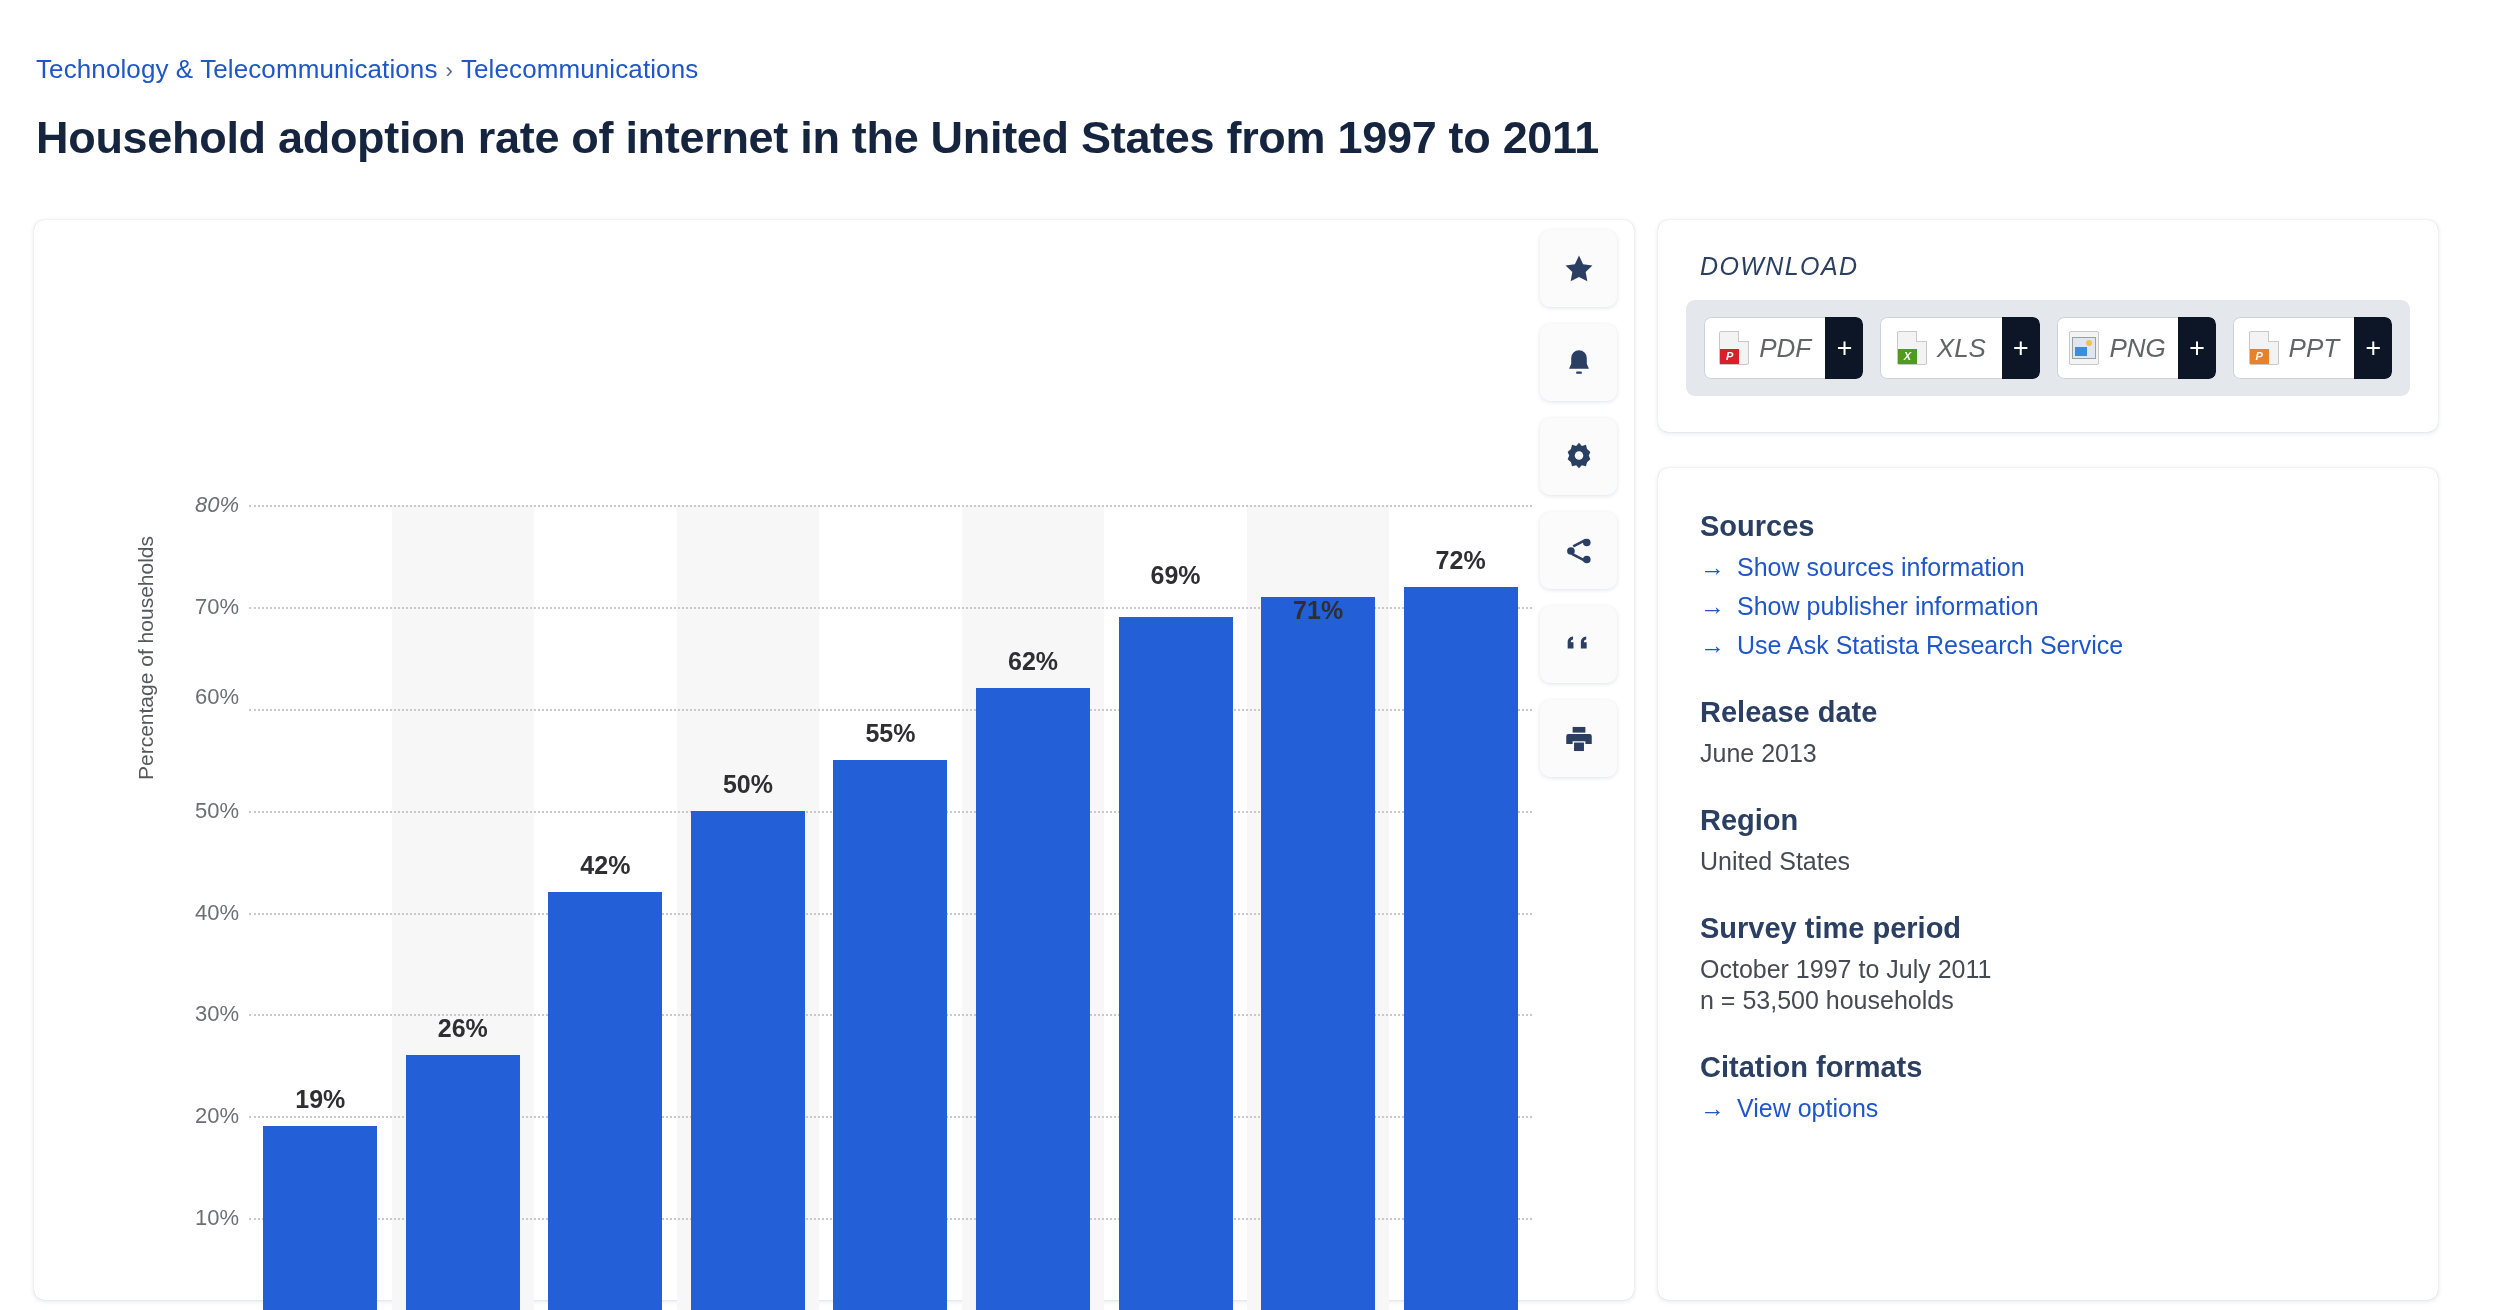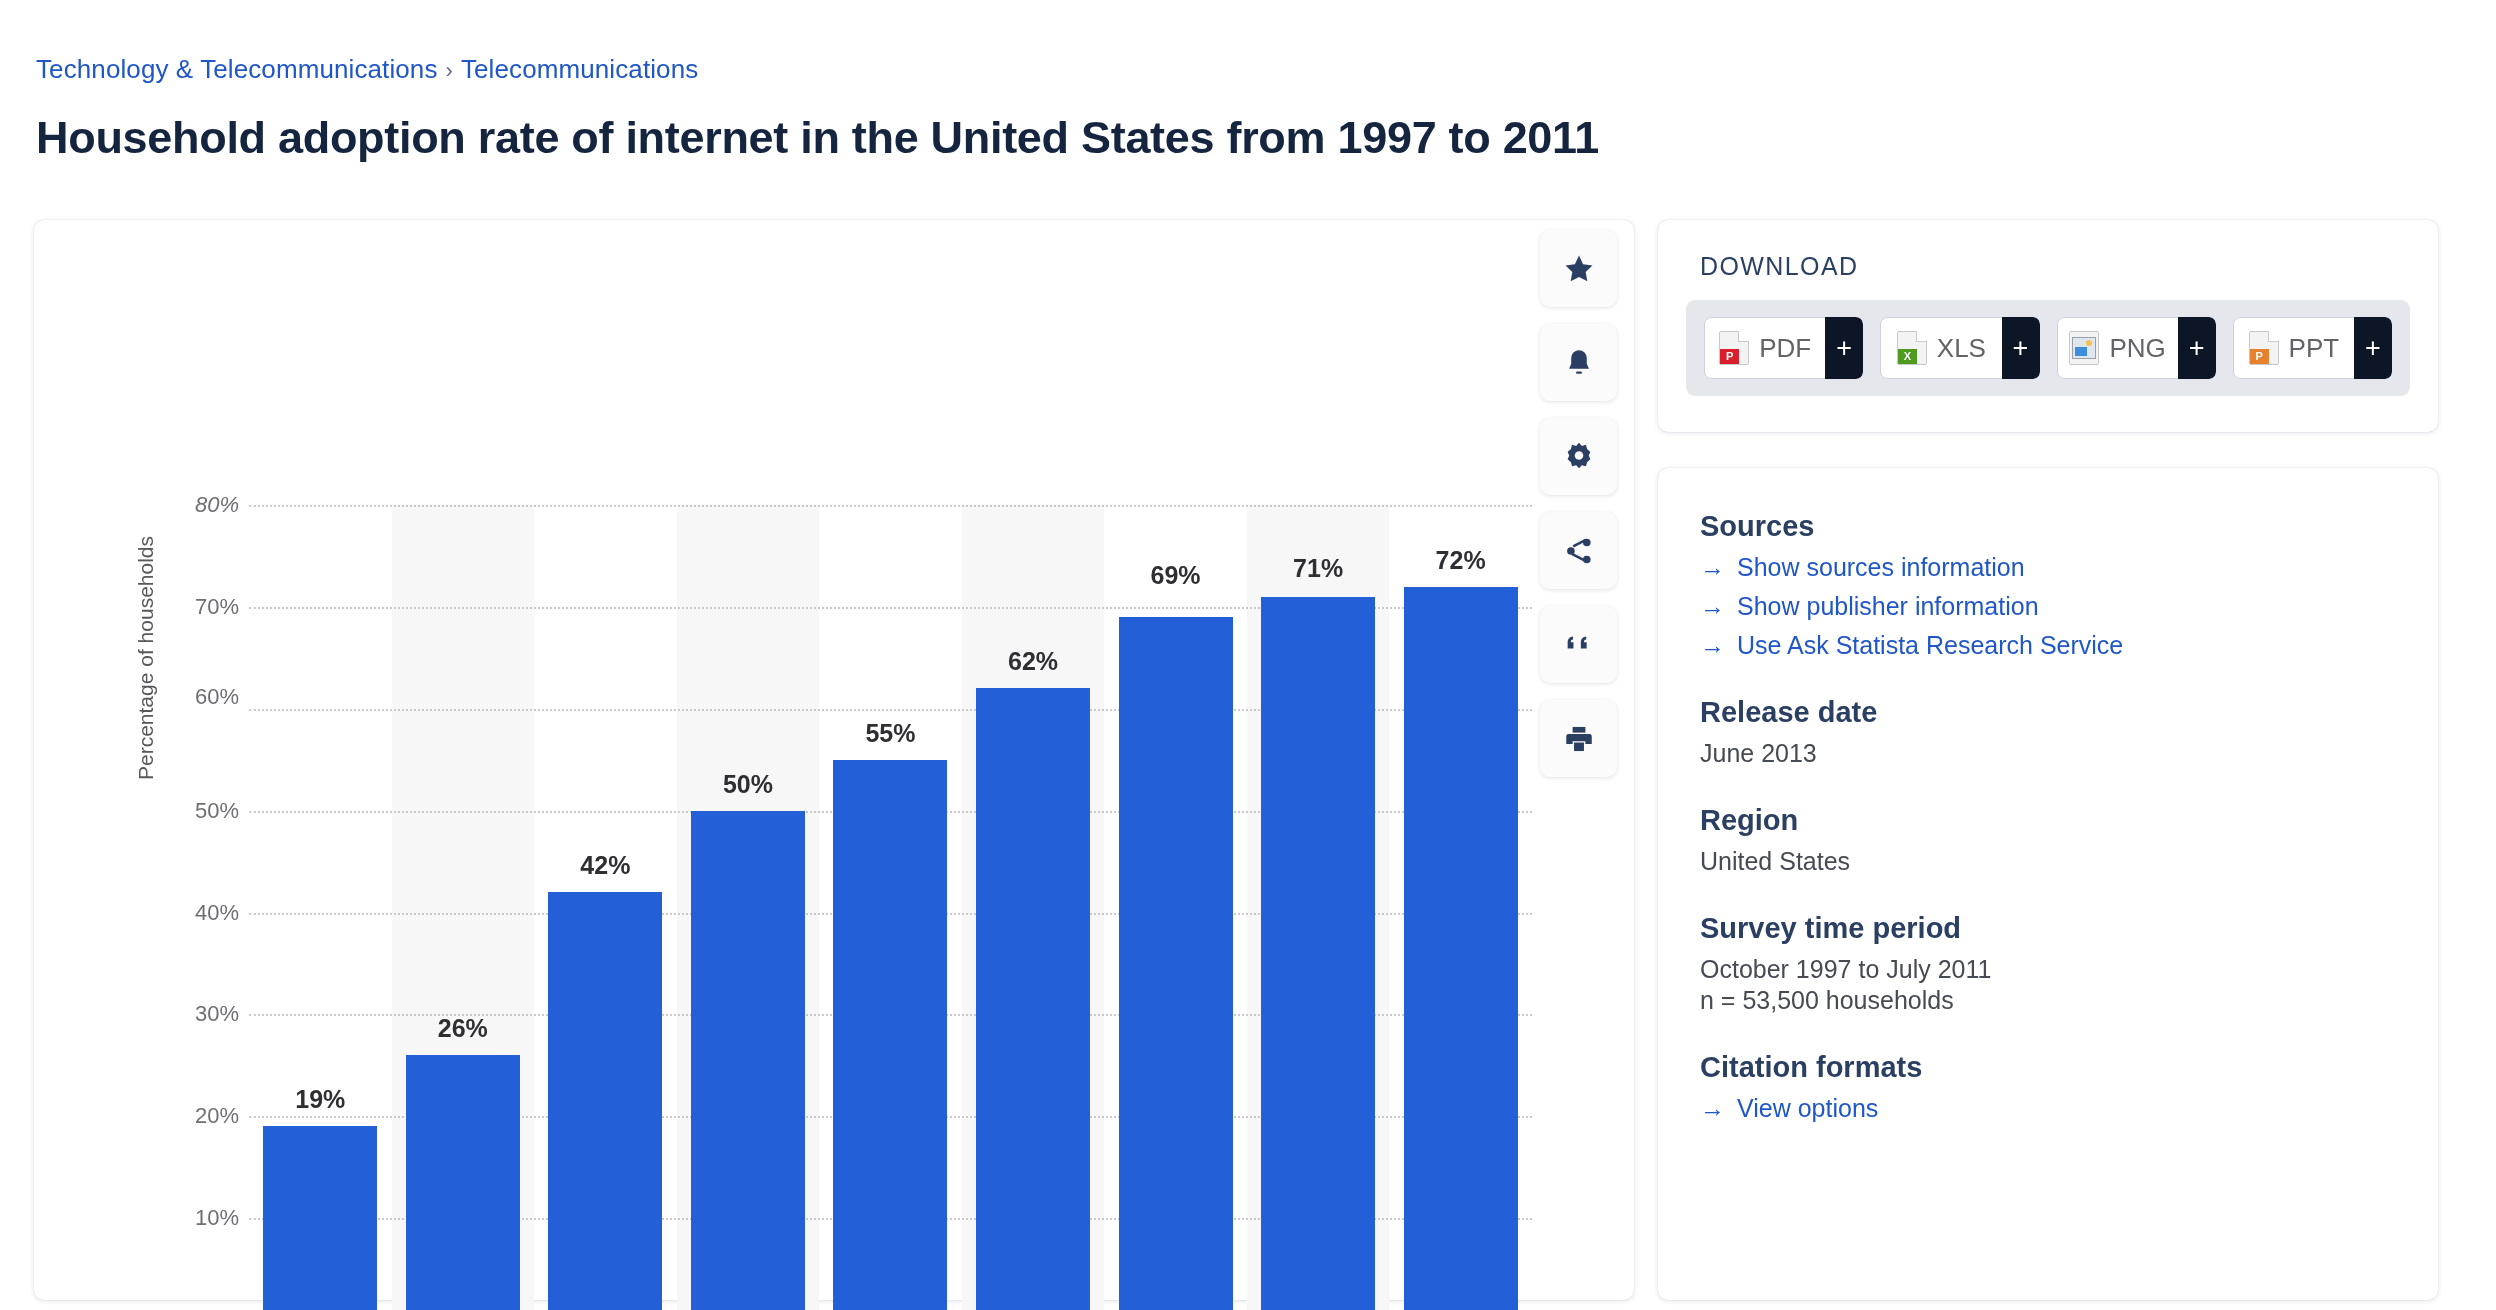--- a/index.html
+++ b/index.html
@@ -79,20 +79,21 @@
     box-shadow: 0 1px 4px rgba(20,35,70,.13);
   }
   .tool-btn svg { width: 34px; height: 34px; fill: #2a3f62; }
 
   
   .dl-card {
     position: absolute; left: 1658px; top: 220px;
     width: 780px; height: 212px;
     background: #ffffff; border-radius: 10px;
     box-shadow: 0 1px 5px rgba(20,35,70,.13), 0 0 1px rgba(20,35,70,.2);
+    font-style: italic;
   }
   .dl-title {
     position: absolute; left: 42px; top: 32px;
     font-size: 25px; font-weight: 400; color: #2a3f62; letter-spacing: 1.4px;
   }
   .dl-row {
     position: absolute; left: 28px; top: 80px; right: 28px;
     background: #e4e7eb; border-radius: 9px; padding: 17px 18px;
     display: flex; gap: 17px;
   }
@@ -202,21 +203,21 @@
             <div class="barcell" style="width: 11.1111%;">
               <div class="bar" style="height: 631.625px; background: rgb(35, 96, 216);"></div>
               <div class="barval" style="bottom: 643.625px;">62%</div>
             </div>
             <div class="barcell" style="width: 11.1111%;">
               <div class="bar" style="height: 702.938px; background: rgb(35, 96, 216);"></div>
               <div class="barval" style="bottom: 730px;">69%</div>
             </div>
             <div class="barcell" style="width: 11.1111%;">
               <div class="bar" style="height: 723.312px; background: rgb(35, 96, 216);"></div>
-              <div class="barval" style="bottom: 737px;">71%</div>
+              <div class="barval" style="bottom: 695px;">71%</div>
             </div>
             <div class="barcell" style="width: 11.1111%;">
               <div class="bar" style="height: 733.5px; background: rgb(35, 96, 216);"></div>
               <div class="barval" style="bottom: 745.5px;">72%</div>
             </div>
           </div>
 
       </div>
       <div id="yticks">
           <div class="ytick" style="top: 1100px;">0%</div>

